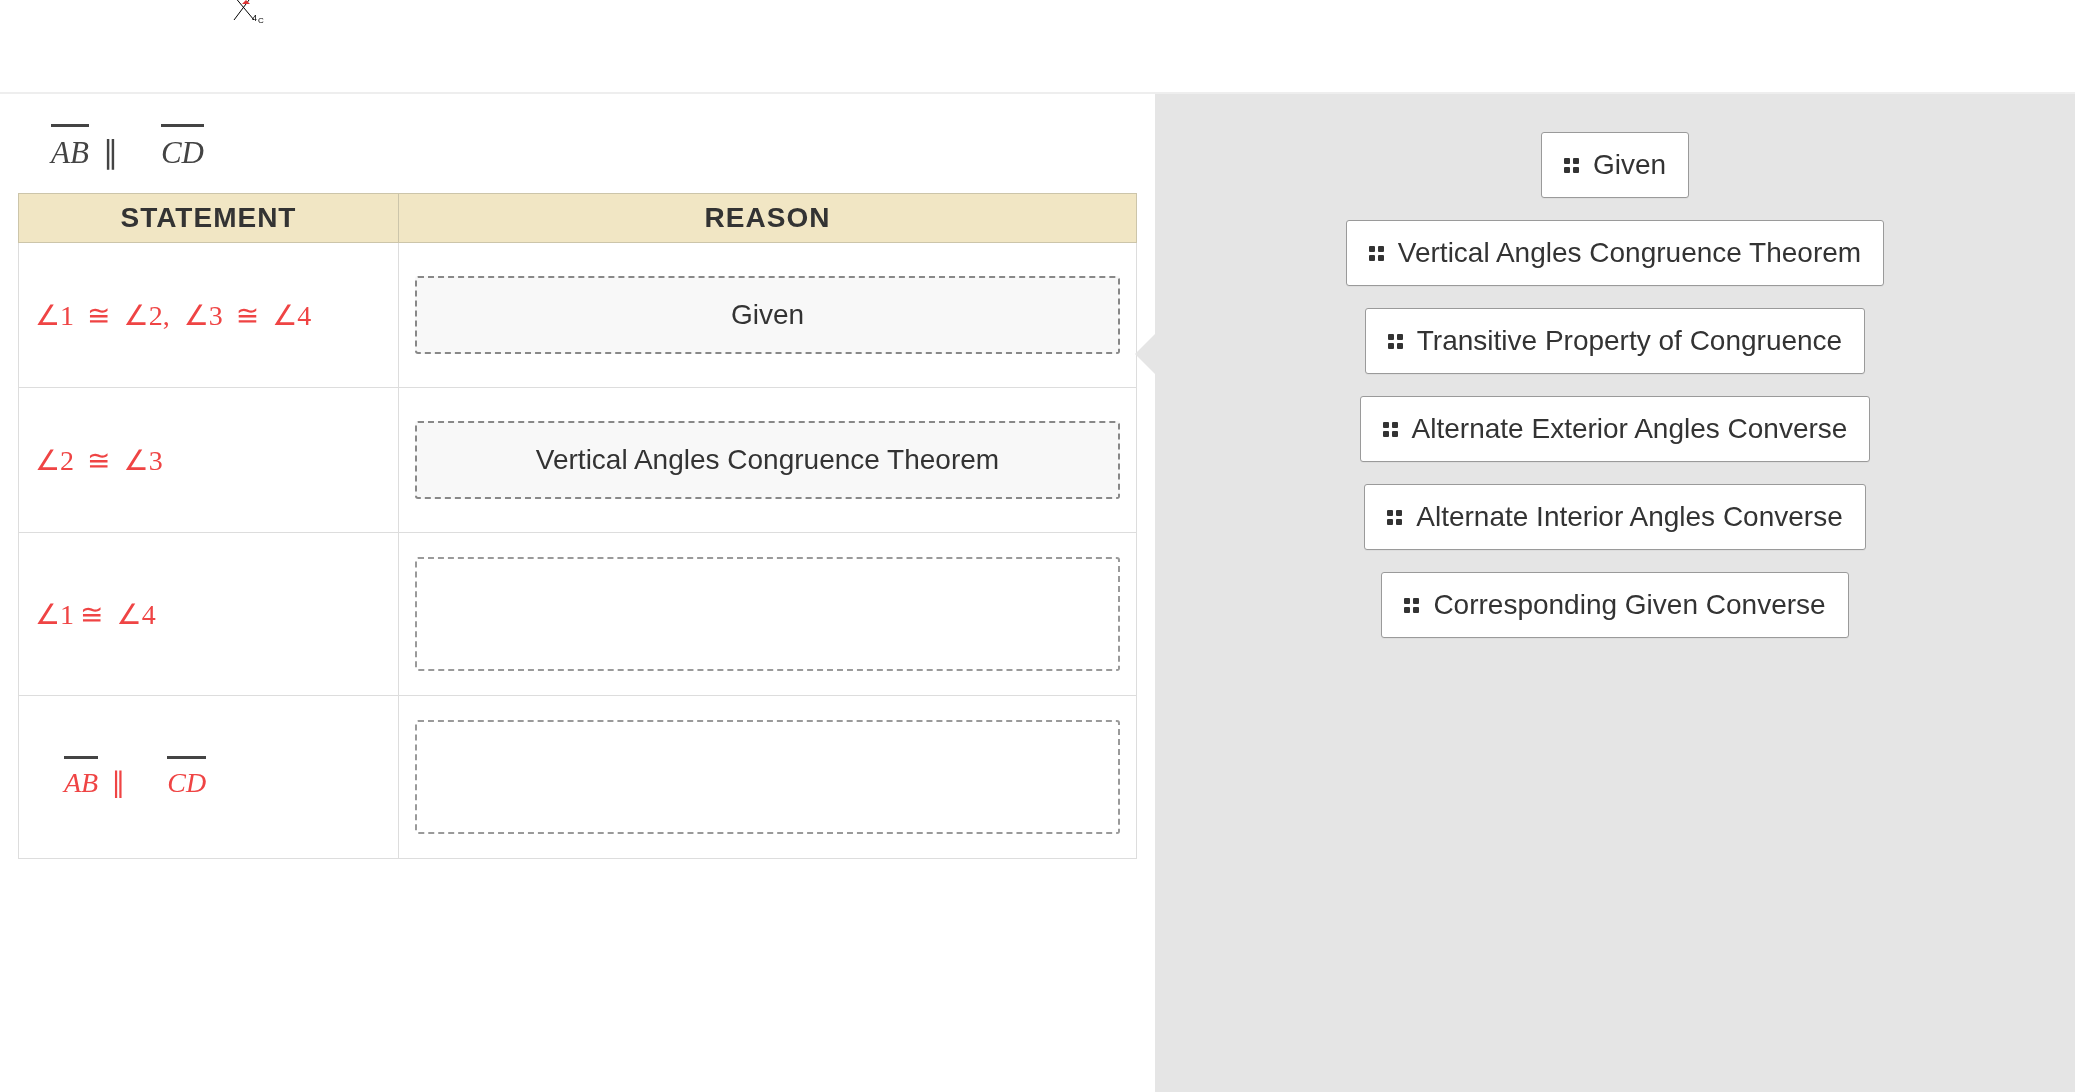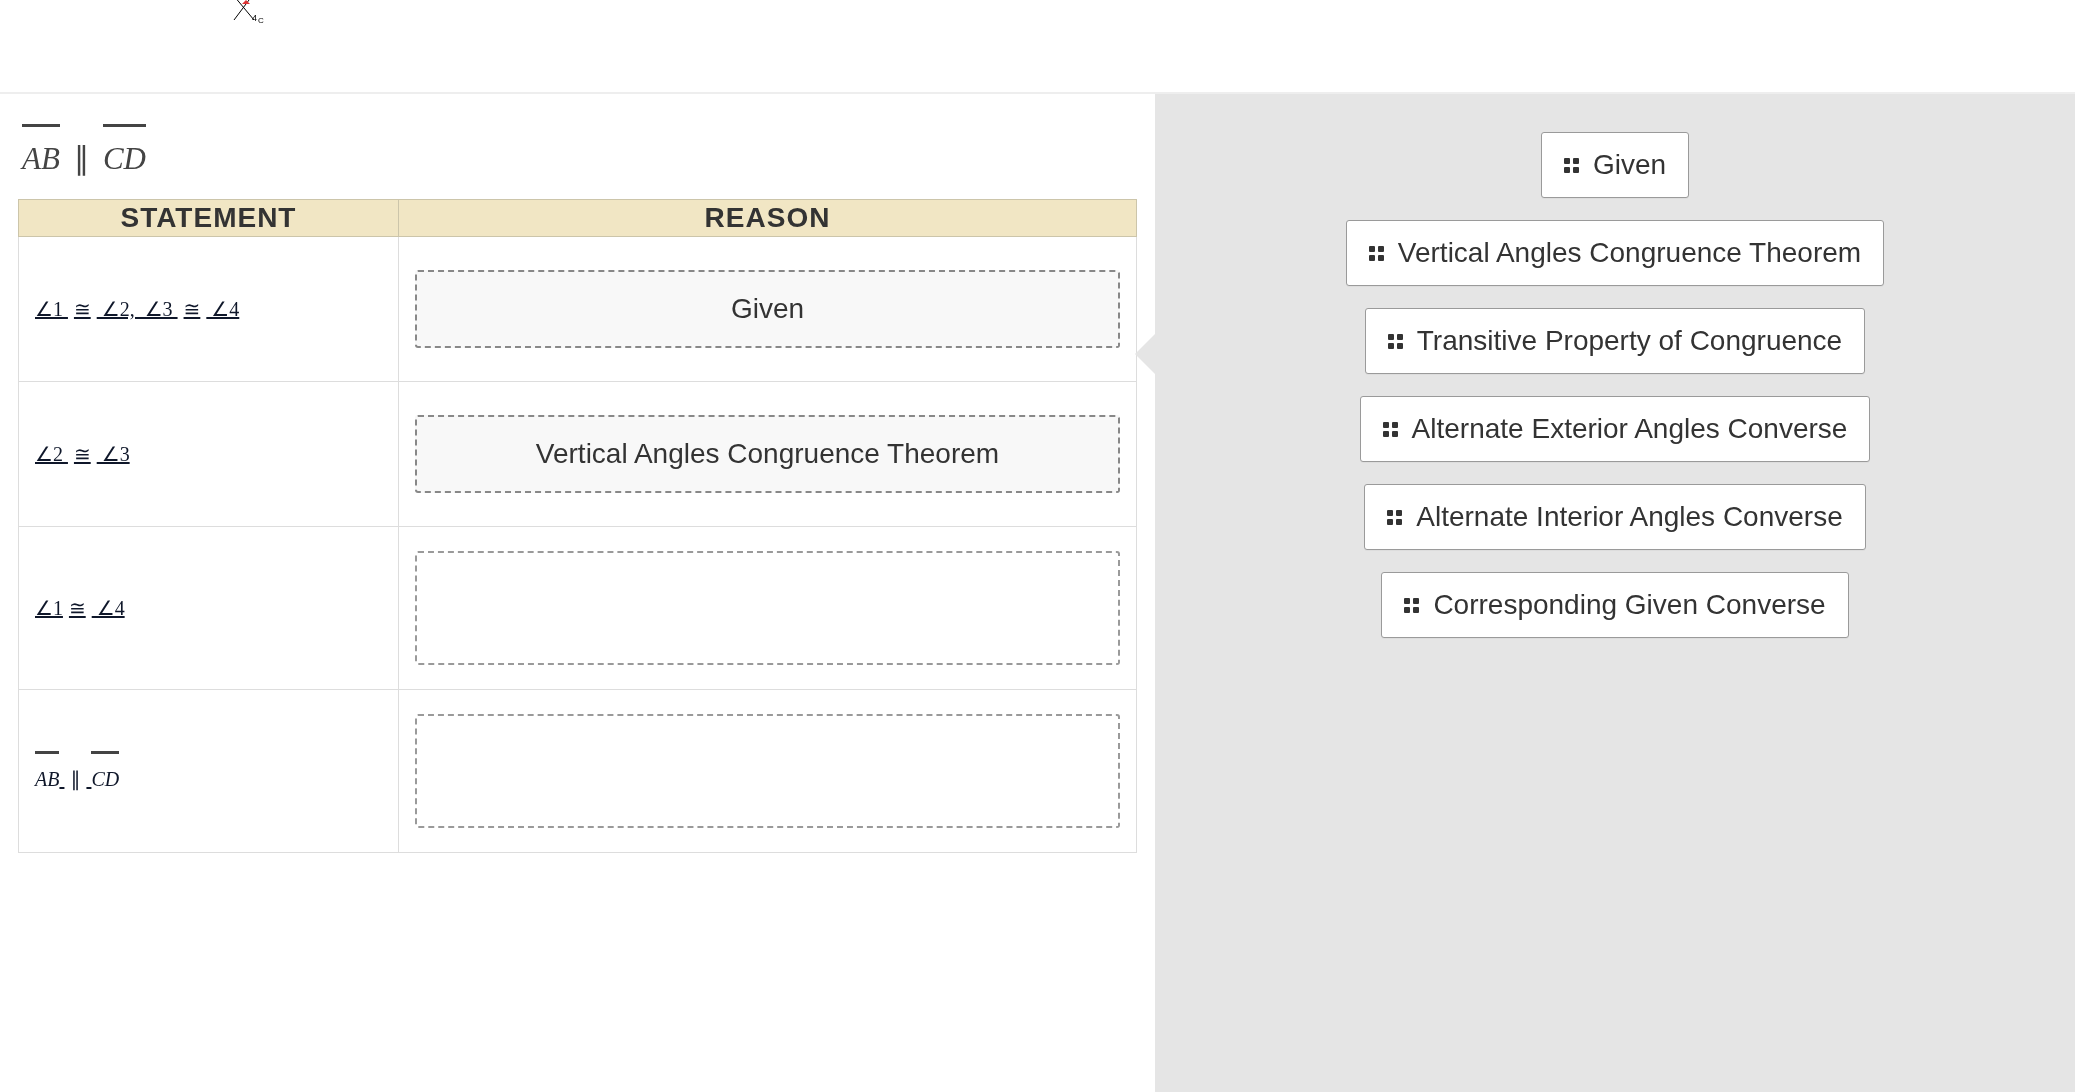--- a/index.html
+++ b/index.html
@@ -59,53 +59,53 @@
   .conclusion {
     font-family: Georgia, "Times New Roman", serif;
     font-size: 31px;
     color: #444;
     margin: 6px 0 22px 4px;
   }
   .seg {
     display: inline-block;
     font-style: italic;
     border-top: 3px solid #444;
-    padding-top: 14px;
+    padding-top: 8px;
+    margin-left: 29px;
   }
   .parallel {
     display: inline-block;
     margin: 0 6px;
     font-style: normal;
   }
   table.proof {
     width: 100%;
     border-collapse: collapse;
     table-layout: fixed;
   }
   table.proof col.stmt-col { width: 380px; }
   table.proof th {
     background: #f1e6c4;
     border: 1px solid #ccc5aa;
     font-size: 28px;
     font-weight: 700;
     letter-spacing: 1px;
     color: #333;
-    padding: 2px 0;
+    padding: 8px 0;
   }
   table.proof td {
     border: 1px solid #ddd;
     padding: 24px 16px;
     vertical-align: middle;
     height: 96px;
   }
   td.stmt {
     font-family: Georgia, "Times New Roman", serif;
-    font-size: 20px;
-    color: #0f172a;
-    text-decoration: underline;
+    font-size: 28px;
+    color: #ef4444;
   }
   .cong { margin: 0 6px; }
   td.reason {
     text-align: center;
   }
   .drop-slot {
     border: 2px dashed #888;
     border-radius: 3px;
     min-height: 54px;
     display: flex;

